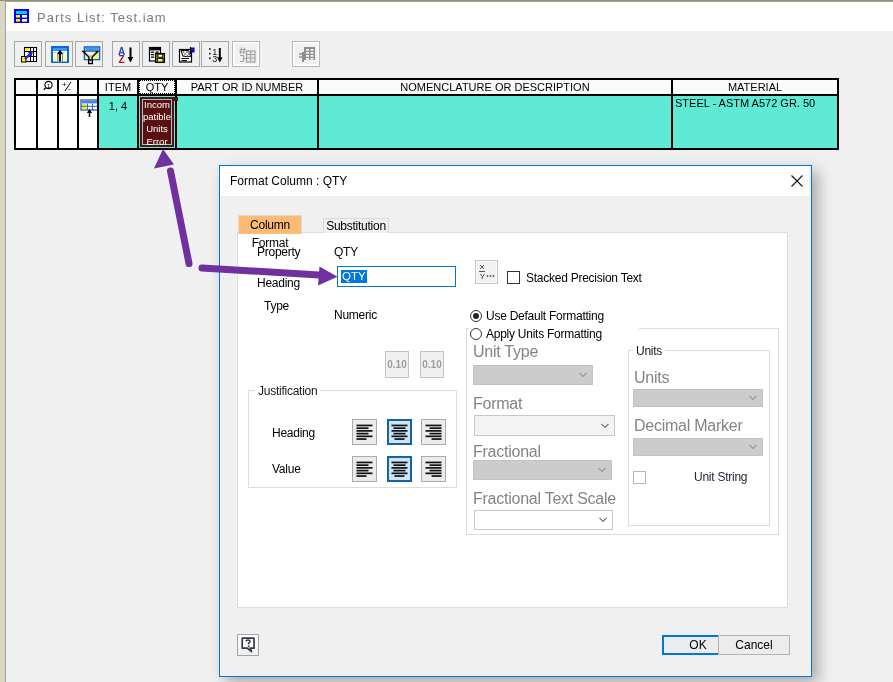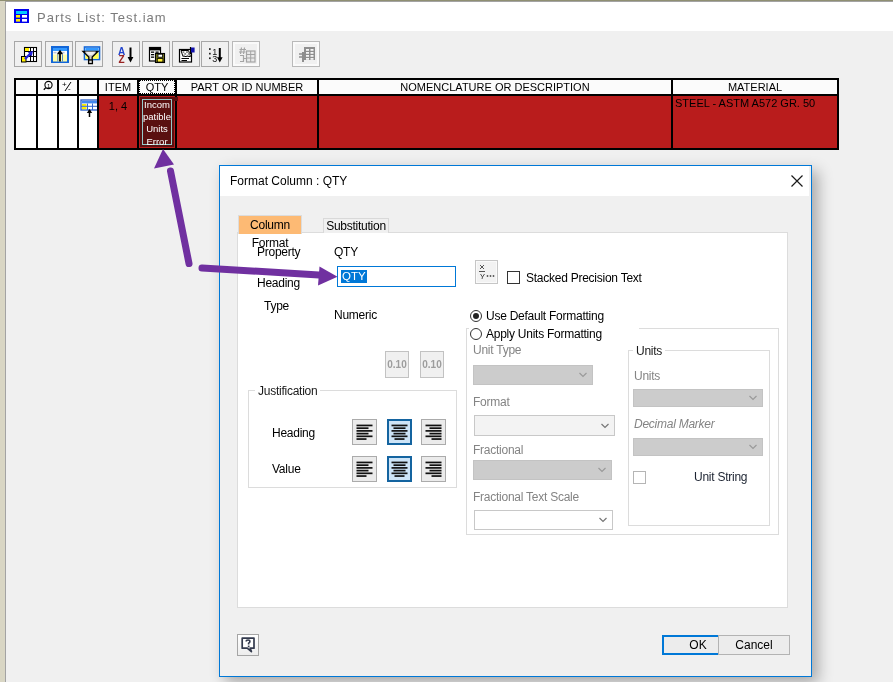--- a/index.html
+++ b/index.html
@@ -18,28 +18,28 @@
   .tb svg{position:absolute;left:5px;top:4px;}
   .tb.dis{border:1px solid #b9b9b9;box-shadow:inset 0 0 0 2px #fafafa;}
   
   #tbl{left:14px;top:78px;}
   table{border-collapse:collapse;table-layout:fixed;}
   td{border:2px solid #000;padding:0;font-size:11px;color:#000;
      overflow:hidden;vertical-align:top;}
   td.hd{background:#fbfbfb;text-align:center;vertical-align:middle;
         height:11px;line-height:12px;}
     td.dt{background:#ffffff;height:48px;}
-  td.cy{background:#b91c1c;}
+  td.cy{background:#5eead4;}
   
   #dlg{left:219px;top:165px;width:591px;height:510px;background:#f0f0f0;
        border:1px solid #0078d7;box-shadow:6px 6px 14px rgba(0,0,0,0.30);}
   #dtitle{left:230px;top:174px;font-size:12px;color:#000;}
   #dclose{left:790px;top:174px;width:14px;height:14px;}
   .lbl{position:absolute;font-size:12px;color:#000;letter-spacing:-0.25px;}
-  .glbl{position:absolute;font-size:12px;color:#848484;letter-spacing:-0.25px;}
+  .glbl{position:absolute;font-size:16px;color:#848484;letter-spacing:-0.25px;}
   #tabpage{left:237px;top:232px;width:551px;height:376px;background:#fff;
            border:1px solid #dcdcdc;box-sizing:border-box;}
   .tab{position:absolute;font-size:12px;box-sizing:border-box;letter-spacing:-0.25px;}
   .combo{position:absolute;box-sizing:border-box;}
   .combo.disabled{background:#cccccc;border:1px solid #c3c3c3;}
   .combo.light{background:#f3f3f3;border:1px solid #c8c8c8;}
   .combo.white{background:#ffffff;border:1px solid #c8c8c8;}
   .chev{position:absolute;right:5px;top:50%;margin-top:-4px;width:8px;height:8px;}
   .grp{position:absolute;border:1px solid #dcdcdc;box-sizing:border-box;}
   .grptitle{position:absolute;font-size:12px;color:#1a1a1a;background:#fff;
@@ -333,21 +333,21 @@
   </div>
 
 <div class="grp" style="left:628px;top:350px;width:142px;height:176px;background:#fff;"></div>
 <div class="grptitle" style="left:633px;top:344px;">Units</div>
 <div class="glbl" style="left:634px;top:369px;">Units</div>
 <div class="combo disabled" style="left:633px;top:389px;width:130px;height:18px;">
   <svg class="chev" viewBox="0 0 8 8">
       <path d="M0.5 2 L4 5.5 L7.5 2" fill="none" stroke="#9a9a9a" stroke-width="1.2"></path>
     </svg>
   </div>
-<div class="glbl" style="left:634px;top:417px;font-style:italic;">Decimal Marker</div>
+<div class="glbl" style="left:634px;top:417px;">Decimal Marker</div>
 <div class="combo disabled" style="left:633px;top:438px;width:130px;height:18px;">
   <svg class="chev" viewBox="0 0 8 8">
       <path d="M0.5 2 L4 5.5 L7.5 2" fill="none" stroke="#9a9a9a" stroke-width="1.2"></path>
     </svg>
   </div>
 <div class="cb" style="left:633px;top:471px;border-color:#b5b5b5;"></div>
 <div class="lbl" style="left:650px;top:470px;color:#1c2331;margin-left:44px;">Unit String</div>
 
 <div class="pbtn" style="left:385px;top:351px;">0.10</div>
 <div class="pbtn" style="left:420px;top:351px;">0.10</div>

